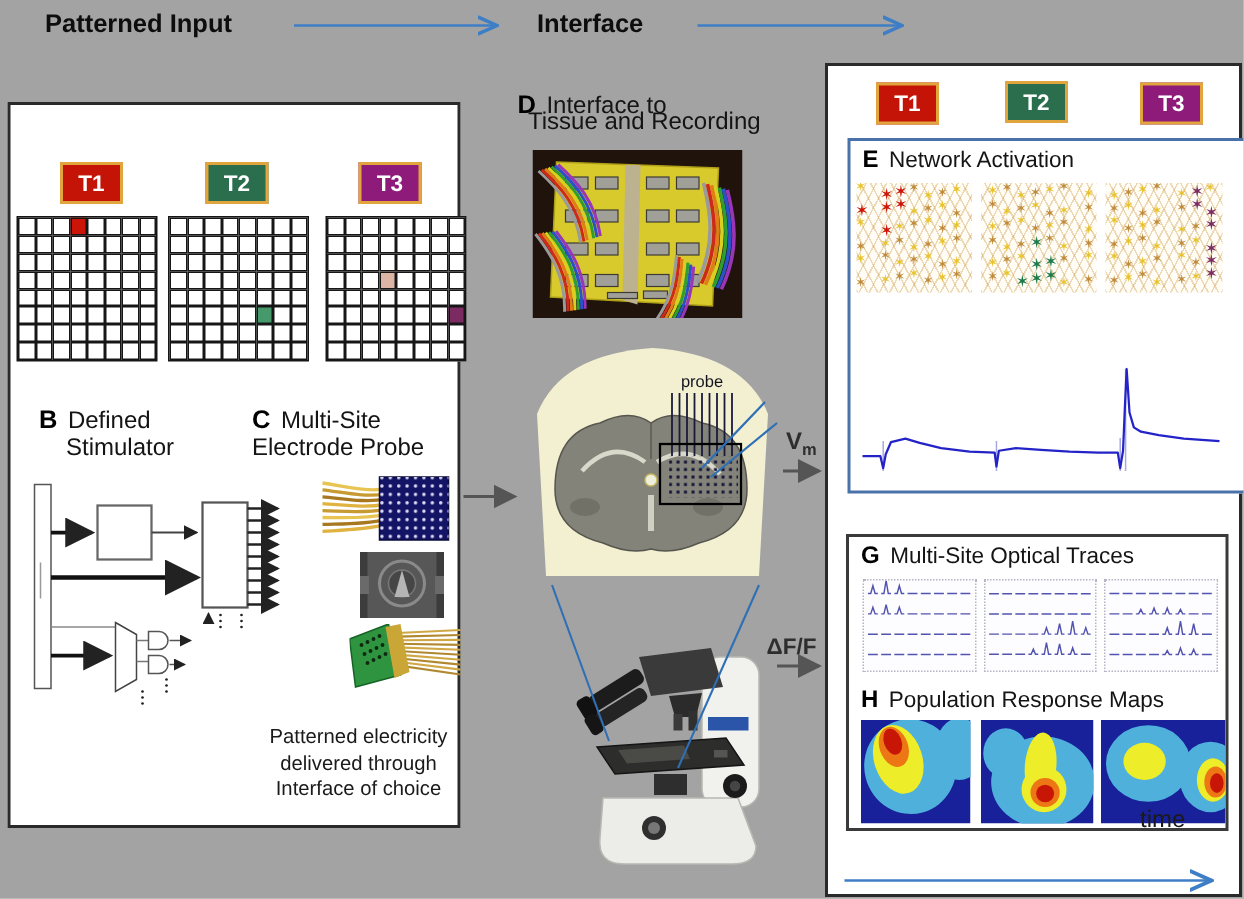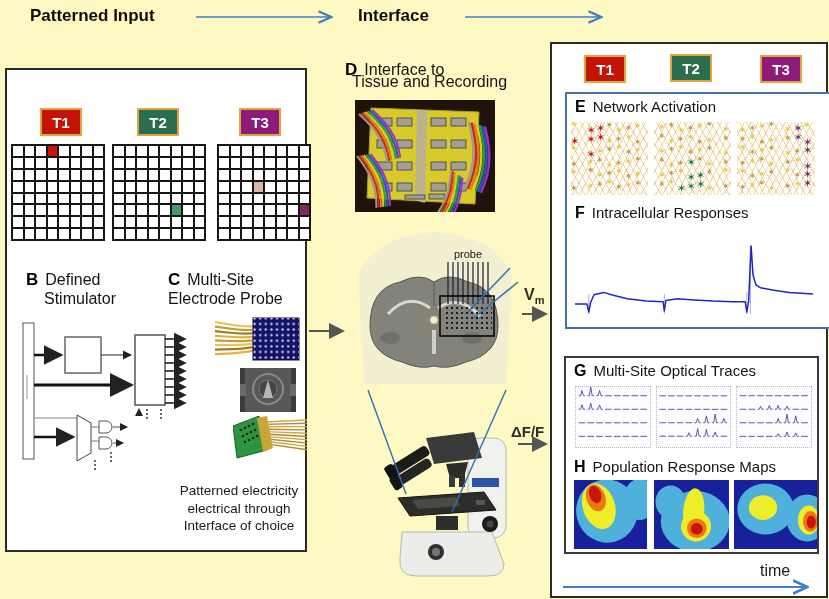--- a/index.html
+++ b/index.html
@@ -1,16 +1,16 @@
 <!DOCTYPE html>
 <html><head>
 <meta charset="utf-8">
 <style>
   body{margin:0;background:#fff}
-  .root{position:relative;width:829px;height:599px;background:#fef9c3;font-family:"Liberation Sans",sans-serif;overflow:hidden}
+  .root{position:relative;width:829px;height:599px;background:#a3a3a3;font-family:"Liberation Sans",sans-serif;overflow:hidden}
   .abs{position:absolute}
   .stage{position:absolute;font-weight:bold;font-size:17px;color:#0d0d0d;white-space:nowrap}
   .box{position:absolute;background:#fff;border:2px solid #2a2a2a;box-sizing:border-box}
   .subbox{position:absolute;background:#fff;box-sizing:border-box}
   .ptitle{position:absolute;font-size:16px;color:#141414;white-space:nowrap}
   .ptitle b{font-size:17px;margin-right:7px;color:#000}
   .stitle{position:absolute;font-size:15px;color:#141414;white-space:nowrap}
   .stitle b{font-size:16px;margin-right:7px;color:#000}
   .tlabel{position:absolute;width:42px;height:28px;border:2px solid #e2a43c;color:#fff;font-weight:bold;
           font-size:15px;display:flex;align-items:center;justify-content:center;box-sizing:border-box}
@@ -360,21 +360,21 @@
           <circle cx="18" cy="16" r="1.3"></circle>
           <circle cx="22" cy="14" r="1.3"></circle>
         <circle cx="12" cy="26" r="1.3"></circle>
           <circle cx="16" cy="24" r="1.3"></circle>
           <circle cx="20" cy="22" r="1.3"></circle>
           <circle cx="24" cy="20" r="1.3"></circle>
       </g>
     </svg>
 
     <div class="caption" style="left:162px;top:412px;width:140px">Patterned electricity
-electrical through
+delivered through
 Interface of choice</div>
   </div>
 
   <div class="ptitle" style="left:345px;top:60px">
     <b>D</b><span>Interface to</span>
   </div>
   <div class="ptitle" style="left:352px;top:73px">Tissue and Recording</div>
 
   <svg class="abs" style="left:355px;top:100px" width="140" height="112" viewBox="0 0 140 112">
     <defs>
@@ -614,23 +614,20 @@
           <span class="star" style="left: 56.5px; top: 49px; color: rgb(192, 139, 58);">✶</span>
           <span class="star" style="left: 66px; top: 47px; color: rgb(124, 42, 98); font-size: 11px; z-index: 2;">✶</span>
           <span class="star" style="left: 2px; top: 60.5px; color: rgb(192, 139, 58);">✶</span>
           <span class="star" style="left: 11.5px; top: 58.5px; color: rgb(233, 195, 46);">✶</span>
           <span class="star" style="left: 21px; top: 56.5px; color: rgb(192, 139, 58);">✶</span>
           <span class="star" style="left: 30.5px; top: 61.5px; color: rgb(233, 195, 46);">✶</span>
           <span class="star" style="left: 47px; top: 59.5px; color: rgb(192, 139, 58);">✶</span>
           <span class="star" style="left: 56.5px; top: 57.5px; color: rgb(233, 195, 46);">✶</span>
           <span class="star" style="left: 66px; top: 55.5px; color: rgb(124, 42, 98); font-size: 11px; z-index: 2;">✶</span>
         </div>
-      <div class="stitle" style="left:8px;top:110px">
-        <b>F</b><span>Intracellular Responses</span>
-      </div>
       <svg class="vm-trace abs" style="left:4px;top:134px" width="246" height="96" viewBox="0 0 246 96">
           <line x1="17.8" y1="66" x2="17.8" y2="86" stroke="#a8a8e4" stroke-width="1"></line>
           <line x1="93.3" y1="66" x2="93.3" y2="86" stroke="#a8a8e4" stroke-width="1"></line>
           <line x1="175.8" y1="64" x2="175.8" y2="86" stroke="#a8a8e4" stroke-width="1"></line>
           <line x1="179.4" y1="18" x2="179.4" y2="86" stroke="#a8a8e4" stroke-width="1"></line>
           <polyline points="4.0,76.0 15.9,76.0 17.8,84.1 19.5,74.8 23.0,66.7 32.6,64.4 42.1,67.3 56.4,70.8 75.4,73.1 92.1,73.7 93.3,83.0 94.9,72.5 106.3,70.8 123.0,71.9 142.0,73.1 161.1,73.7 174.2,73.7 175.8,84.1 177.7,72.5 178.9,44.1 180.1,18.0 182.0,47.0 184.9,56.9 189.6,59.8 201.5,62.1 218.2,64.4 242.0,66.1" fill="none" stroke="#2323c8" stroke-width="1.5" stroke-linejoin="round"></polyline>
         </svg>
     </div>
 
     <div class="subbox" style="left:12px;top:312px;width:255px;height:198px;border:2px solid #3a3a3a">
@@ -670,21 +667,21 @@
             <rect width="100" height="94" fill="#18209a"></rect>
             <ellipse cx="38.0" cy="39.5" rx="34.0" ry="34.8" fill="#4fb0dc" transform="rotate(0 38.0 39.5)"></ellipse>
             <ellipse cx="88.0" cy="51.7" rx="25.0" ry="32.0" fill="#4fb0dc" transform="rotate(0 88.0 51.7)"></ellipse>
             <ellipse cx="35.0" cy="37.6" rx="17.0" ry="16.9" fill="#eded2a" transform="rotate(0 35.0 37.6)"></ellipse>
             <ellipse cx="90.0" cy="54.5" rx="13.0" ry="19.7" fill="#eded2a" transform="rotate(0 90.0 54.5)"></ellipse>
             <ellipse cx="92.0" cy="56.4" rx="9.0" ry="14.1" fill="#ec7714" transform="rotate(0 92.0 56.4)"></ellipse>
             <ellipse cx="93.0" cy="57.3" rx="5.5" ry="8.9" fill="#c81606" transform="rotate(0 93.0 57.3)"></ellipse>
           </svg></div>
     </div>
 
-    <div class="timelbl" style="left:208px;top:518px">time</div>
+    <div class="timelbl" style="left:208px;top:494px">time</div>
   </div>
 
   <svg class="overlay" width="829" height="599">
     <defs>
       <marker id="mb" markerWidth="9" markerHeight="9" viewBox="0 0 10 10" refX="8" refY="5" orient="auto">
           <path d="M0,1L9,5L0,9" fill="none" stroke="#3e7ec6" stroke-width="1.6"></path>
         </marker>
       <marker id="mg" markerWidth="8" markerHeight="8" viewBox="0 0 8 8" refX="7" refY="4" orient="auto">
           <path d="M0,0L8,4L0,8Z" fill="#555"></path>
         </marker>

